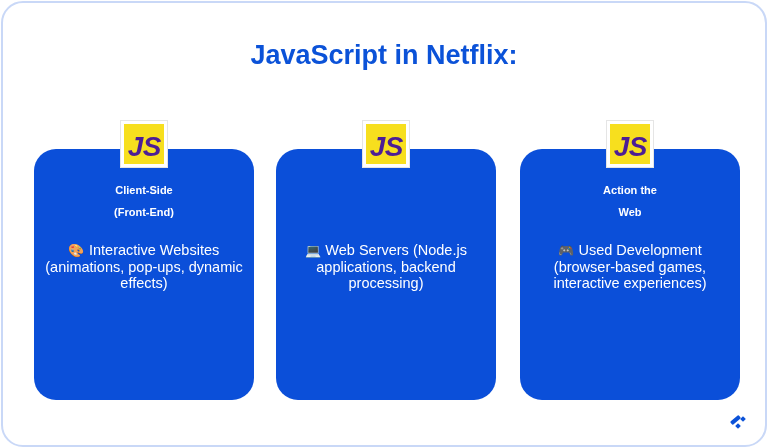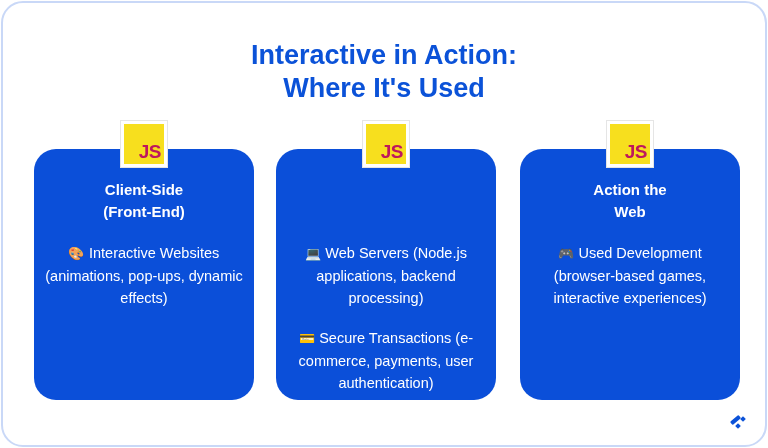--- a/index.html
+++ b/index.html
@@ -22,41 +22,40 @@
     .card.c3 { left: 517px; }
     .badge {
       position: absolute; top: -29px; left: 50%; transform: translateX(-50%);
       width: 48px; height: 48px; background: #ffffff; padding: 3px;
       border: 1px solid #e5e5e5;
     }
     .badge .inner {
       width: 100%; height: 100%; background: #f7df1e; position: relative;
     }
     .badge .inner span {
-      position: absolute; right: 3px; bottom: 1px; color: #be185d; font-weight: bold;
-      font-size: 19px; letter-spacing: -0.5px;
+      position: absolute; right: 3px; bottom: 1px; color: #4c1d95; font-weight: bold;
+      font-size: 28px; letter-spacing: -0.5px; font-style: italic;
     }
     .card-title {
       position: absolute; left: 0; right: 0; top: 30px;
-      font-weight: bold; font-size: 15px; line-height: 22px;
+      font-weight: bold; font-size: 11px; line-height: 22px;
     }
     .items { position: absolute; left: 6px; right: 6px; top: 93px; }
-    .item { font-size: 14.5px; line-height: 22px; margin-bottom: 18px; }
+    .item { font-size: 14.5px; line-height: 16px; margin-bottom: 18px; }
     .emoji { font-family: "DejaVu Sans", sans-serif; font-size: 13px; }
     .logo {
       position: absolute; right: 16px; bottom: 15px; width: 20px; height: 18px;
     }
   </style>
 </head>
 <body>
 
 <div class="frame">
   <h1 class="title">
-    <span>Interactive in Action:</span><br>
-    <span>Where It's Used</span>
+    <span>JavaScript in Netflix:</span><br>
   </h1>
 
   <div class="card c1">
     <div class="badge">
         <div class="inner">
           <span>JS</span>
         </div>
       </div>
     <div class="card-title">
       <span>Client-Side</span><br>
@@ -71,21 +70,20 @@
     <div class="badge">
         <div class="inner">
           <span>JS</span>
         </div>
       </div>
     <div class="card-title">
       <br>
     </div>
     <div class="items">
       <p class="item"><span class="emoji">💻</span> <span>Web Servers (Node.js applications, backend processing)</span></p>
-      <p class="item"><span class="emoji">💳</span> <span>Secure Transactions (e-commerce, payments, user authentication)</span></p>
     </div>
   </div>
 
   <div class="card c3">
     <div class="badge">
         <div class="inner">
           <span>JS</span>
         </div>
       </div>
     <div class="card-title">

